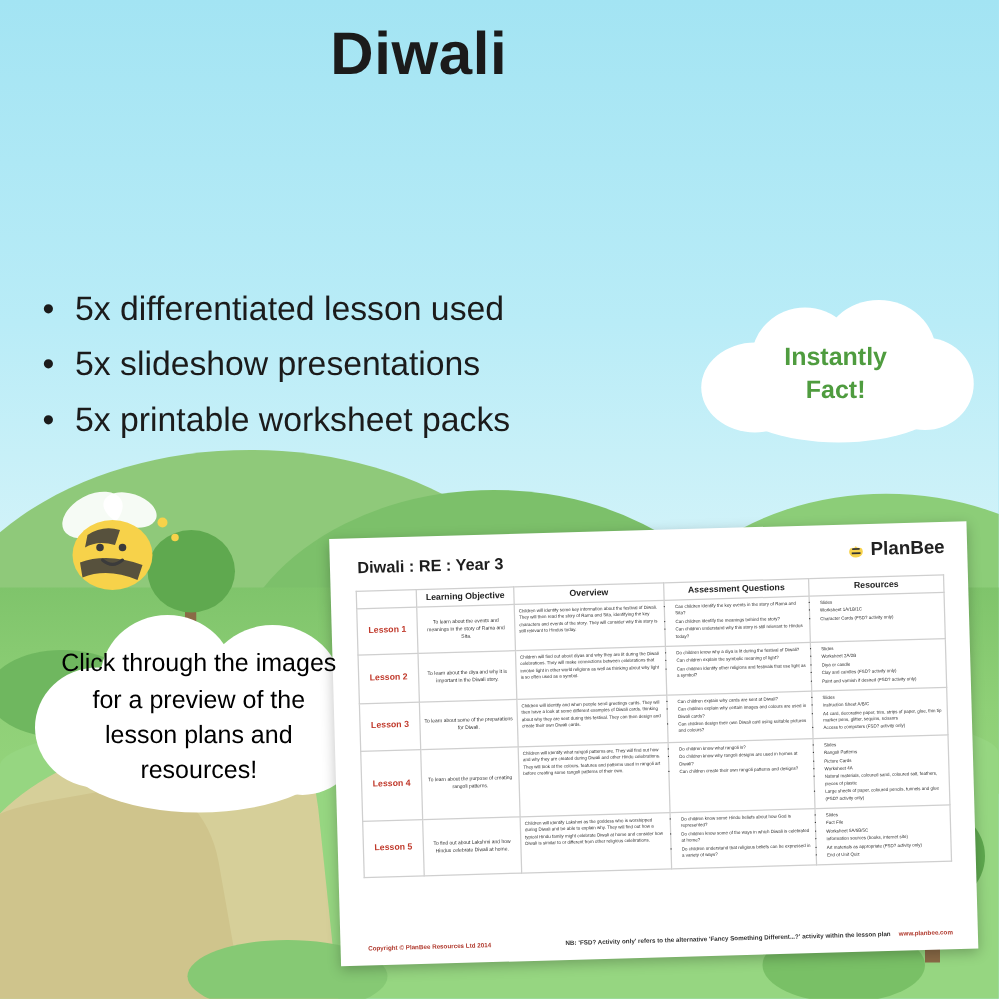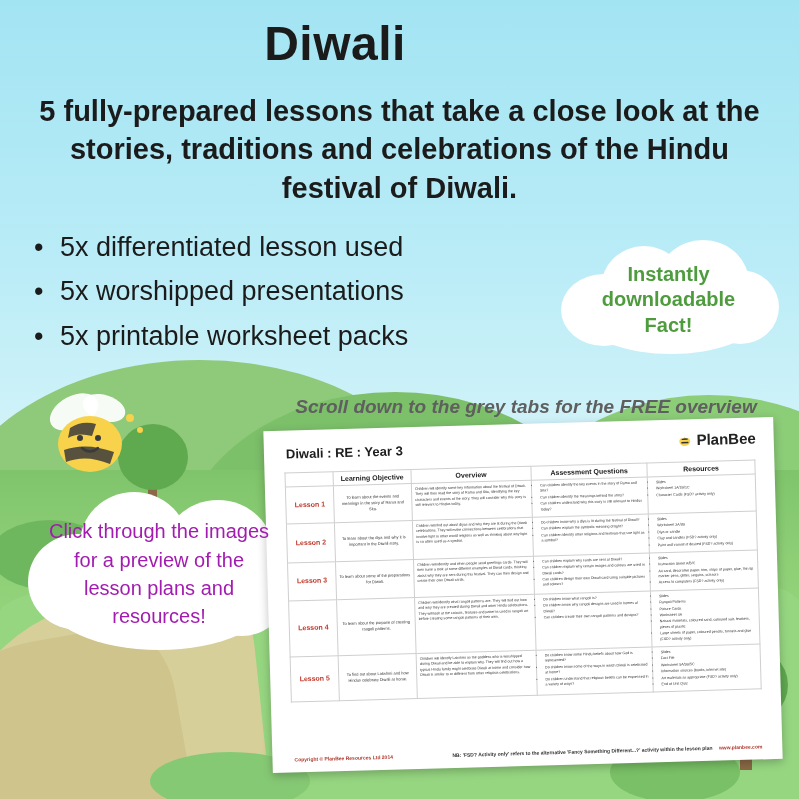--- a/index.html
+++ b/index.html
@@ -95,21 +95,21 @@
   }
 
   
   .cloud-click {
     position:absolute; left:28px; top:486px; width:262px; height:176px;
   }
   .cloud-click .blob { position:absolute; background:#ffffff; border-radius:50%; }
   .cloud-click .txt {
     position:absolute; inset:0; display:flex; flex-direction:column;
     align-items:center; justify-content:center;
-    color:#a21caf; font-size:20px; line-height:1.42;
+    color:#000000; font-size:20px; line-height:1.42;
     text-align:center; z-index:3; padding:0 16px; box-sizing:border-box;
   }
 
   
   .scroll-note {
     position:absolute; left:286px; top:396px; width:480px;
     font-size:19px; font-style:italic; font-weight:bold; color:#5f5f5f;
     text-align:center;
   }
 
@@ -181,60 +181,57 @@
     <path d="M40 50 q12 -8 26 -4 l-4 12 q-14 -4 -24 2 z" fill="#3b3b3b" opacity=".85"></path>
     <path d="M34 72 q22 -8 50 2 l-4 12 q-24 -10 -44 -2 z" fill="#3b3b3b" opacity=".85"></path>
     <circle cx="50" cy="60" r="3" fill="#3b3b3b"></circle>
     <circle cx="68" cy="60" r="3" fill="#3b3b3b"></circle>
     <path d="M52 70 q8 7 16 0" stroke="#3b3b3b" stroke-width="2.4" fill="none" stroke-linecap="round"></path>
     <circle cx="100" cy="40" r="4" fill="#f7d24a"></circle>
     <circle cx="110" cy="52" r="3" fill="#f7d24a"></circle>
   </svg>
 
   <div class="title">Diwali</div>
-  <div class="subtitle">5 fully-prepared lessons that take a close look at the stories, traditions and celebrations of the Hindu festival of Diwali.</div>
 
   <div class="bullets">
     <div class="row">
       <span class="dot">•</span>
       <span>5x differentiated lesson used</span>
     </div>
     <div class="row">
       <span class="dot">•</span>
-      <span>5x worshipped presentations</span>
+      <span>5x slideshow presentations</span>
     </div>
     <div class="row">
       <span class="dot">•</span>
       <span>5x printable worksheet packs</span>
     </div>
   </div>
 
   <div class="cloud-instant">
     <div class="blob" style="left:0px;   top:34px; width:86px; height:72px;"></div>
     <div class="blob" style="left:40px;  top:6px;  width:86px; height:84px;"></div>
     <div class="blob" style="left:96px;  top:0px;  width:92px; height:86px;"></div>
     <div class="blob" style="left:140px; top:30px; width:78px; height:74px;"></div>
     <div class="blob" style="left:26px;  top:48px; width:168px; height:66px;"></div>
     <div class="txt">
       <span>Instantly</span>
-      <span>downloadable</span>
       <span>Fact!</span>
     </div>
   </div>
 
   <div class="cloud-click">
     <div class="blob" style="left:0px;   top:48px;  width:100px; height:96px;"></div>
     <div class="blob" style="left:52px;  top:6px;   width:108px; height:104px;"></div>
     <div class="blob" style="left:134px; top:14px;  width:112px; height:108px;"></div>
     <div class="blob" style="left:168px; top:58px;  width:92px;  height:92px;"></div>
     <div class="blob" style="left:18px;  top:60px;  width:226px; height:104px;"></div>
     <div class="txt">Click through the images for a preview of the lesson plans and resources!</div>
   </div>
 
-  <div class="scroll-note">Scroll down to the grey tabs for the FREE overview</div>
 
   <div class="doc">
     <div class="doc-head">Diwali : RE : Year 3</div>
     <div class="doc-logo">
       <svg width="16" height="14" viewBox="0 0 16 14">
         <ellipse cx="8" cy="8" rx="5.5" ry="4.6" fill="#f7d24a"></ellipse>
         <rect x="5" y="5" width="6" height="1.5" fill="#333"></rect>
         <rect x="4.6" y="8.4" width="7" height="1.5" fill="#333"></rect>
         <ellipse cx="5" cy="3" rx="3" ry="2" fill="#fff" opacity=".9"></ellipse>
         <ellipse cx="11" cy="3" rx="3" ry="2" fill="#fff" opacity=".9"></ellipse>

